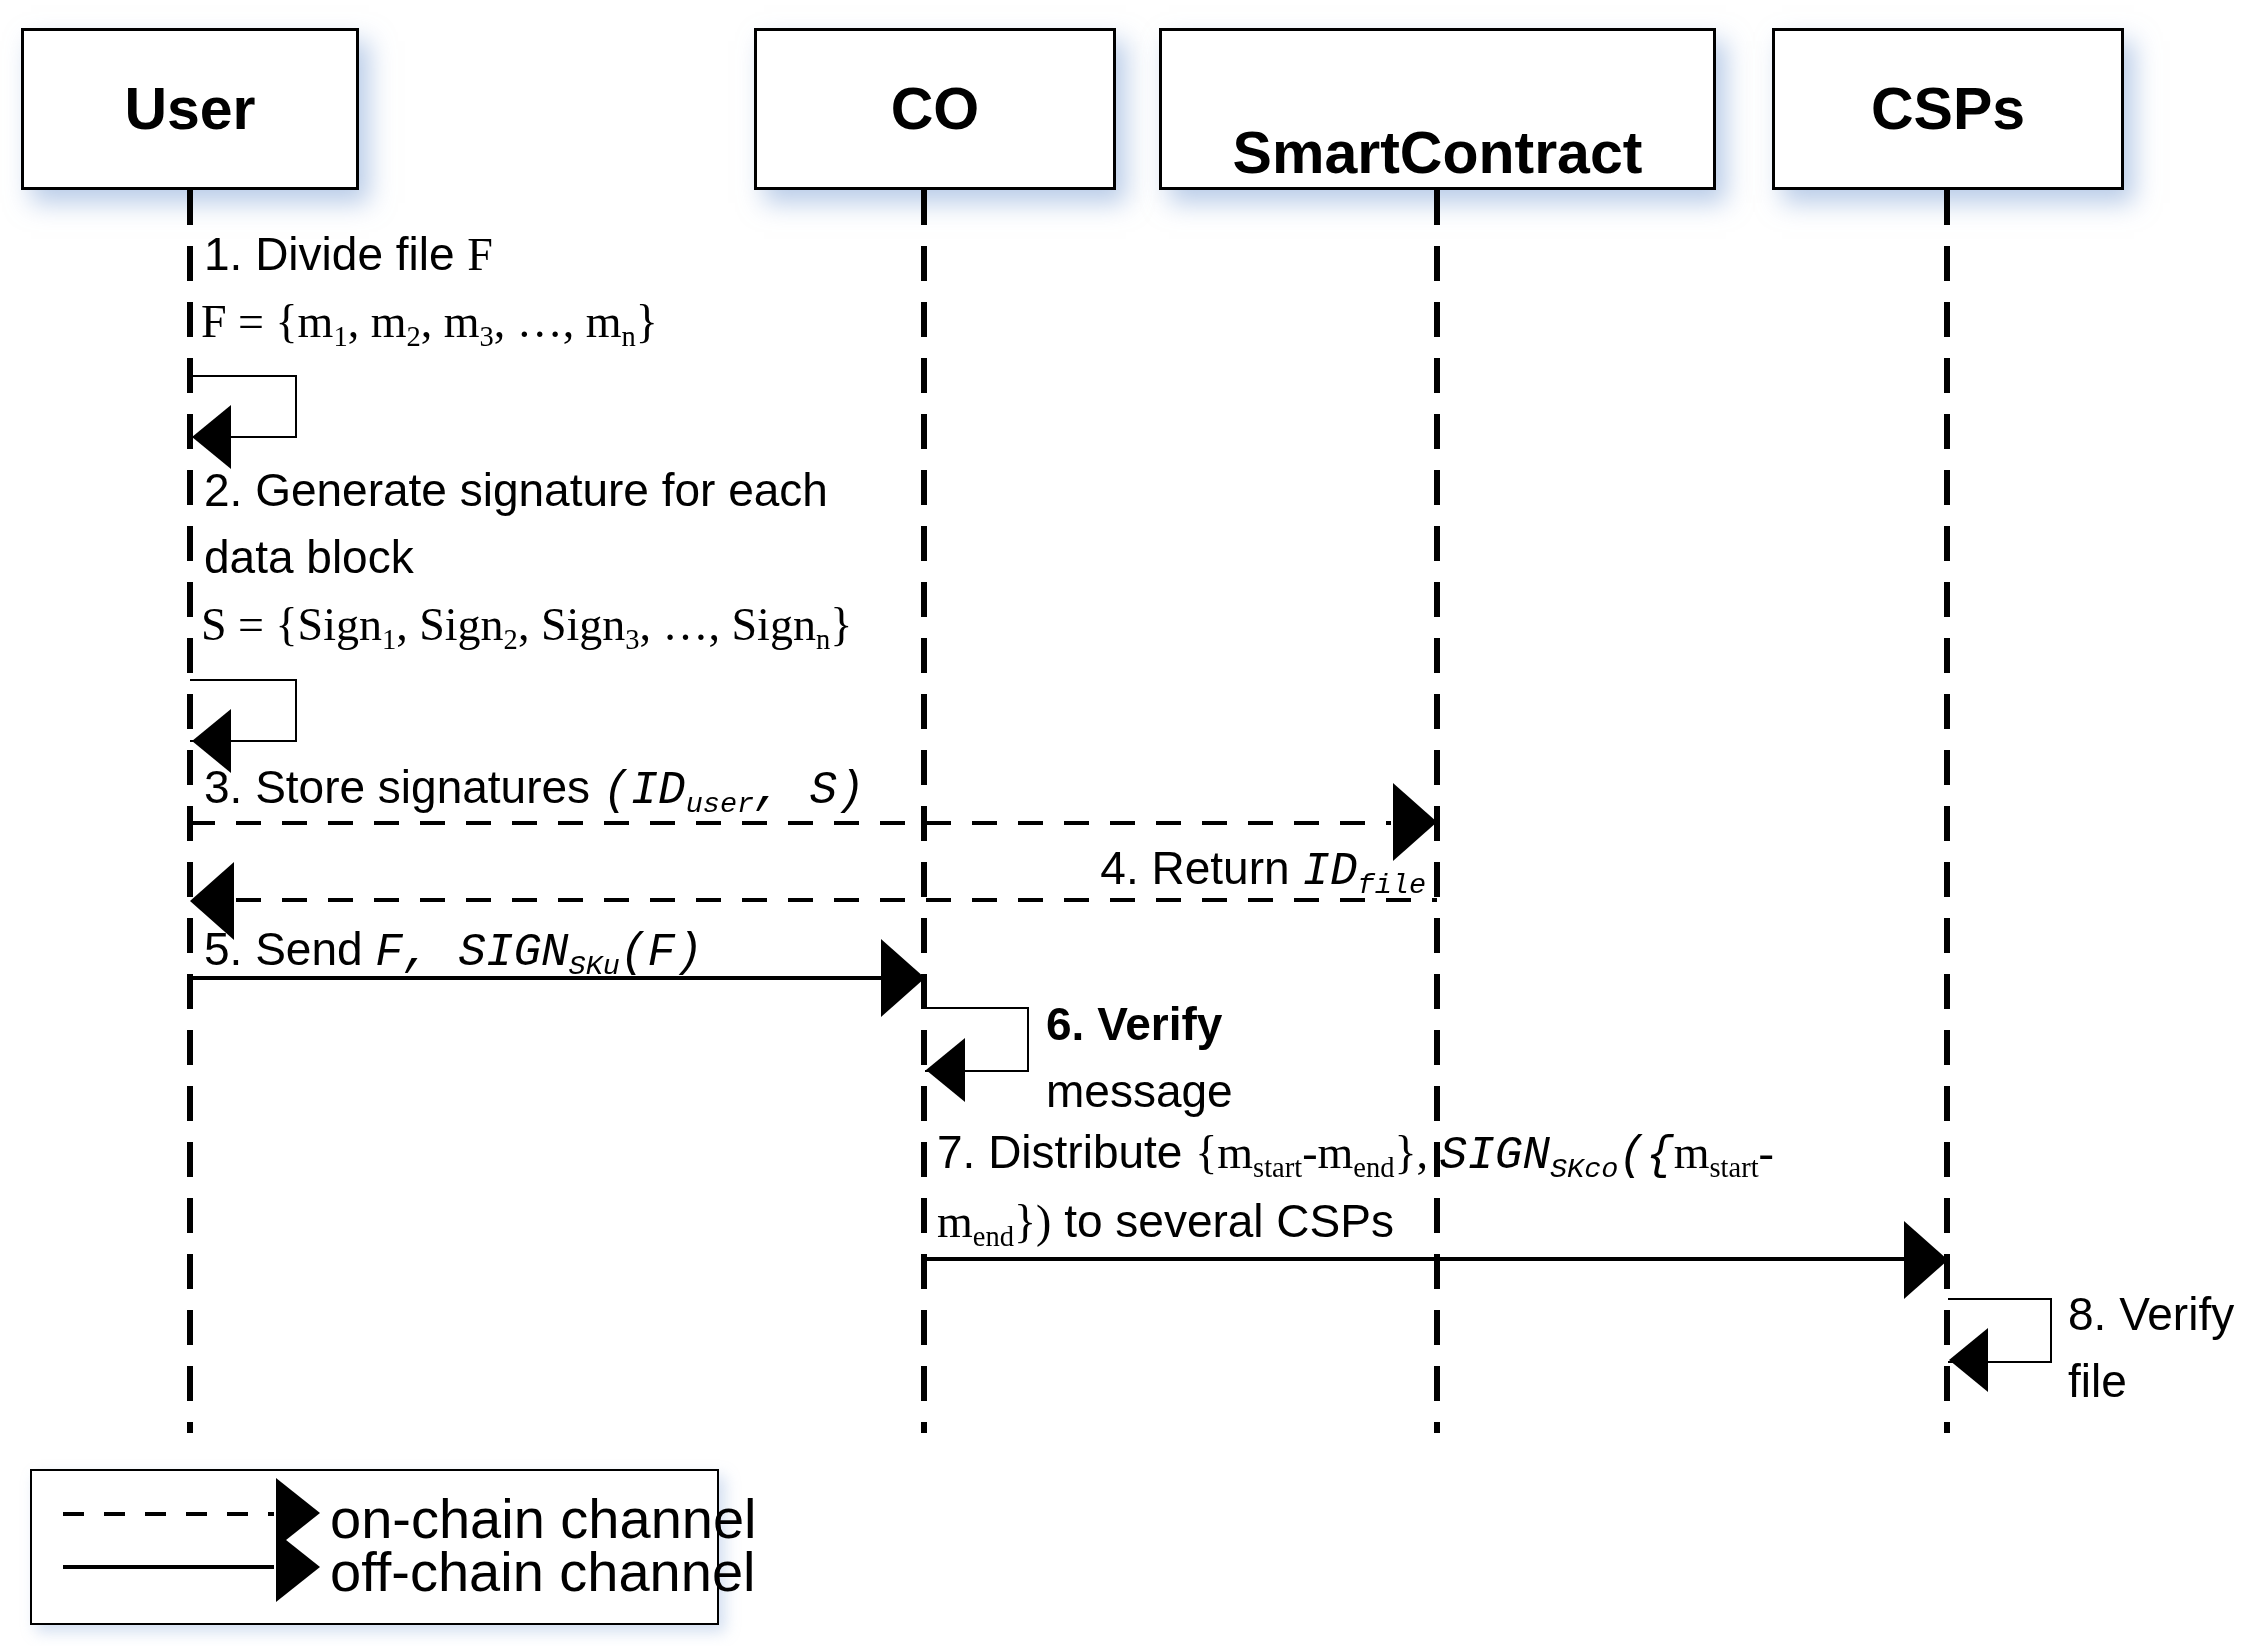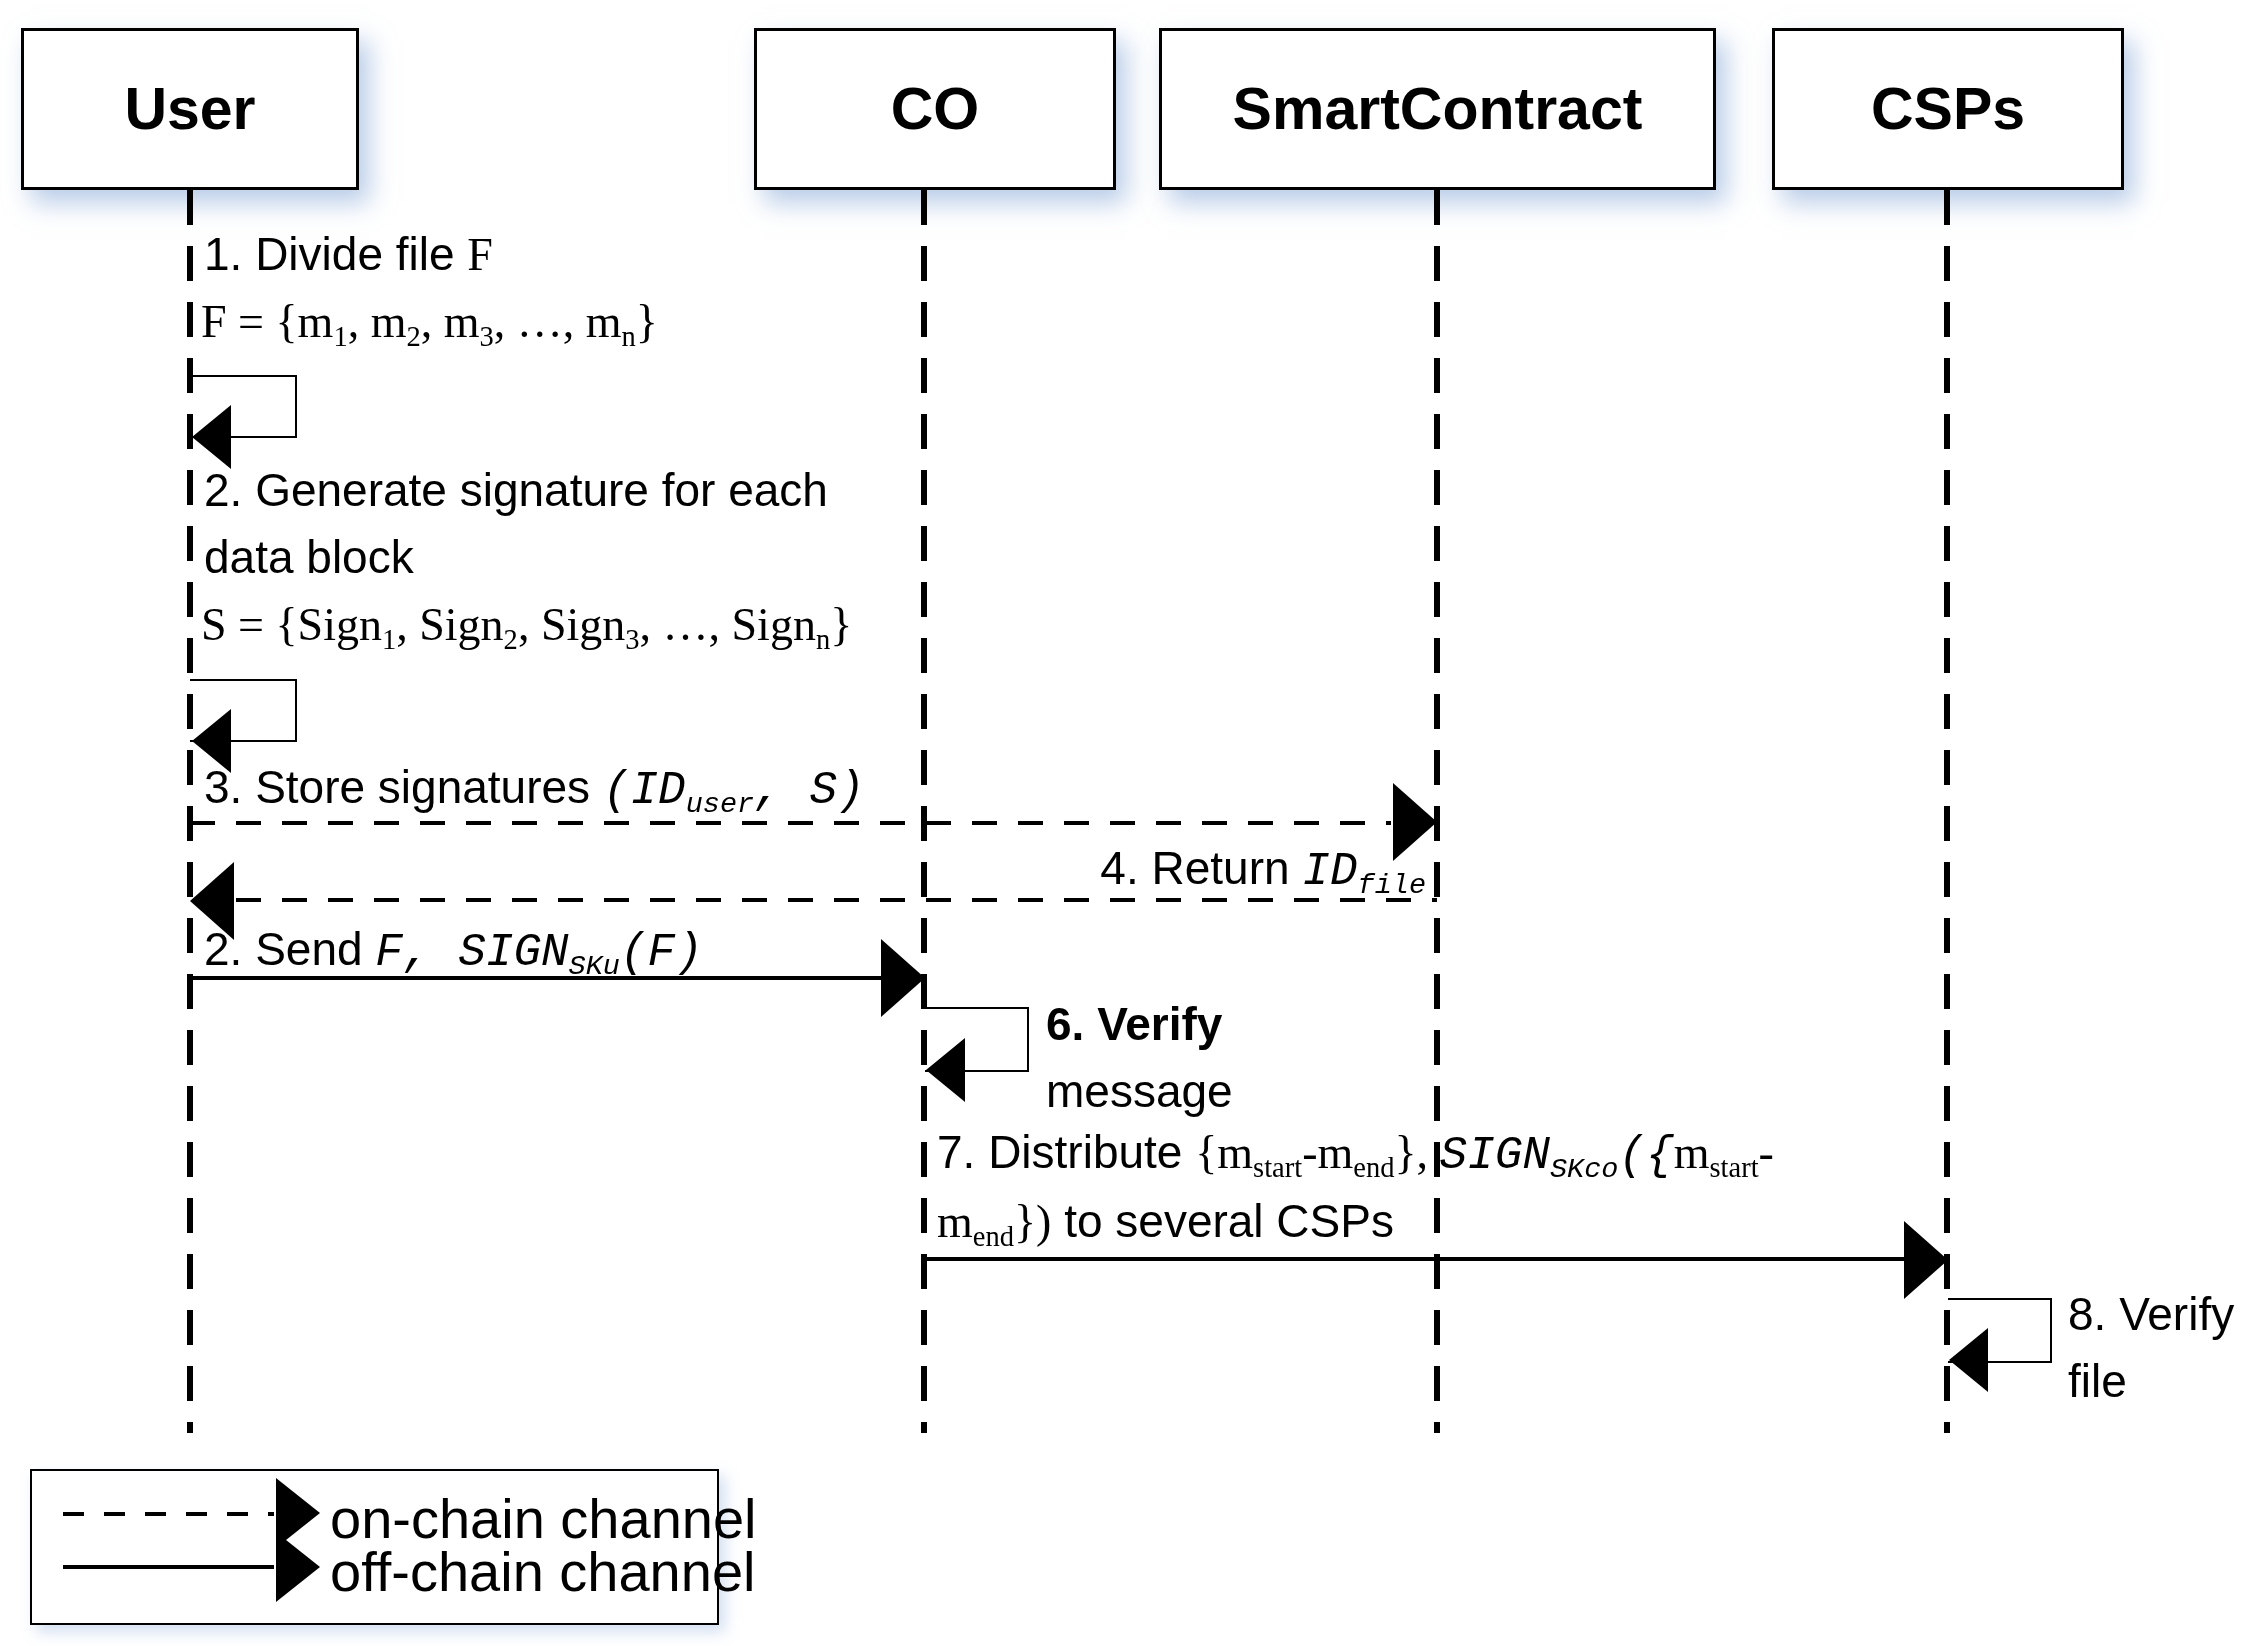--- a/index.html
+++ b/index.html
@@ -43,21 +43,21 @@
 </style>
 </head>
 <body>
 
 <div class="actor-box" style="left:21px;width:338px;">
   <span>User</span>
 </div>
 <div class="actor-box" style="left:754px;width:362px;">
   <span>CO</span>
 </div>
-<div class="actor-box" style="left:1159px;width:557px;">
+<div class="actor-box" style="left:1159px;width:557px;align-items:flex-end;">
   <span>SmartContract</span>
 </div>
 <div class="actor-box" style="left:1772px;width:352px;">
   <span>CSPs</span>
 </div>
 
 <div class="lifeline" style="left:187px;"></div>
 <div class="lifeline" style="left:921px;"></div>
 <div class="lifeline" style="left:1434px;"></div>
 <div class="lifeline" style="left:1944px;"></div>
@@ -74,21 +74,21 @@
 <div class="arr-l small" style="left:192px;top:709px;"></div>
 
 <div class="msg" style="left:204px;top:762px;"><span class="run-sans">3. Store signatures </span><span class="run-si">(ID</span><span class="run-si sub">user</span><span class="run-si">, S</span><span class="run-si">)</span></div>
 <div class="dash-h" style="left:190px;top:821px;width:1201px;"></div>
 <div class="arr-r" style="left:1393px;top:783px;"></div>
 
 <div class="msg" style="right:835px;top:843px;"><span class="run-sans">4. Return </span><span class="run-si">ID</span><span class="run-si sub">file</span></div>
 <div class="dash-h" style="left:236px;top:898px;width:1201px;"></div>
 <div class="arr-l" style="left:190px;top:862px;"></div>
 
-<div class="msg" style="left:204px;top:924px;"><span class="run-sans">2. Send </span><span class="run-si">F, SIGN</span><span class="run-si sub">SKu</span><span class="run-si">(F)</span></div>
+<div class="msg" style="left:204px;top:924px;"><span class="run-sans">5. Send </span><span class="run-si">F, SIGN</span><span class="run-si sub">SKu</span><span class="run-si">(F)</span></div>
 <div class="solid-h" style="left:190px;top:976px;width:694px;"></div>
 <div class="arr-r" style="left:881px;top:939px;"></div>
 
 <div class="loop" style="left:925px;top:1007px;width:104px;height:65px;"></div>
 <div class="arr-l small" style="left:926px;top:1038px;"></div>
 <div class="msg" style="left:1046px;top:999px;font-weight:bold;"><span class="run-sans">6. Verify</span></div>
 <div class="msg" style="left:1046px;top:1066px;"><span class="run-sans">message</span></div>
 
 <div class="msg" style="left:937px;top:1127px;"><span class="run-sans">7. Distribute </span><span class="run-serif">{m</span><span class="run-serif sub">start</span><span class="run-serif">-m</span><span class="run-serif sub">end</span><span class="run-serif">}, </span><span class="run-si">SIGN</span><span class="run-si sub">SKco</span><span class="run-si">({</span><span class="run-serif">m</span><span class="run-serif sub">start</span><span class="run-serif">-</span></div>
 <div class="msg" style="left:937px;top:1196px;"><span class="run-serif">m</span><span class="run-serif sub">end</span><span class="run-serif">})</span><span class="run-sans"> to several CSPs</span></div>

